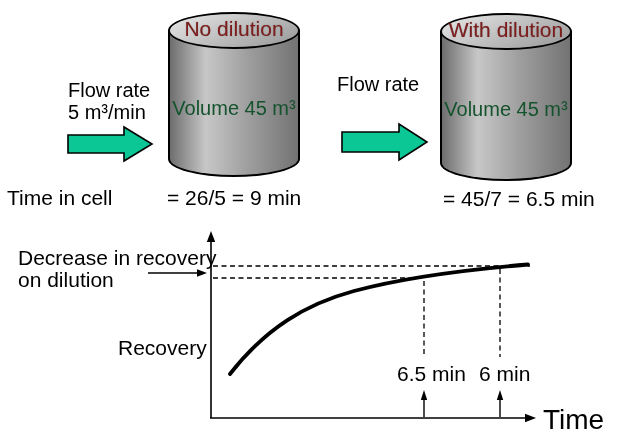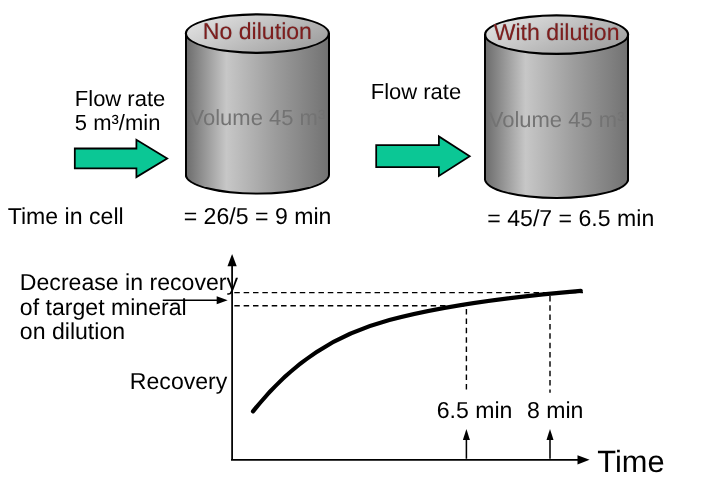--- a/index.html
+++ b/index.html
@@ -20,21 +20,21 @@
     position:absolute;left:0;top:0;width:128px;height:33px;
     background:linear-gradient(155deg,#dcdcdc 15%,#9b9b9b 95%);
     border:2px solid #000;border-radius:50%;
   }
   .cyl-title{
     position:absolute;left:0;top:5px;width:132px;text-align:center;
     color:#7f1d1d;font-size:21px;z-index:4;text-shadow:0 0 1px #777;
   }
   .cyl-volume{
     position:absolute;left:0;top:85px;width:132px;text-align:center;
-    color:#737373;font-size:20px;z-index:4;
+    color:#14532d;font-size:20px;z-index:4;
   }
   .flow-label{font-size:20px;line-height:22px;}
   .eq-label{font-size:21px;}
   .annotation{font-size:21px;line-height:22px;white-space:nowrap;}
 </style>
 </head>
 <body>
 
 <div class="txt flow-label" style="left:68px;top:79px;">
   <div>Flow rate</div>
@@ -44,27 +44,26 @@
 <div class="txt flow-label" style="left:337px;top:73px;">
   <div>Flow rate</div>
 </div>
 
 <div class="txt eq-label" style="left:7px;top:186px;">Time in cell</div>
 <div class="txt eq-label" style="left:167px;top:186px;">= 26/5 = 9 min</div>
 <div class="txt eq-label" style="left:443px;top:187px;">= 45/7 = 6.5 min</div>
 
 <div class="txt annotation" style="left:18px;top:247px;">
   <div>Decrease in recovery</div>
-  <div>of target mineral</div>
   <div>on dilution</div>
 </div>
 
 <div class="txt" style="left:118px;top:336px;font-size:21px;">Recovery</div>
 <div class="txt" style="left:397px;top:362px;font-size:21px;">6.5 min</div>
-<div class="txt" style="left:479px;top:362px;font-size:21px;">8 min</div>
+<div class="txt" style="left:479px;top:362px;font-size:21px;">6 min</div>
 <div class="txt" style="left:543px;top:404px;font-size:28px;text-align:center;">Time</div>
 
 <svg class="chart-svg" width="637" height="448" viewBox="0 0 637 448">
 
   <polygon points="68,135 124,135 124,127 152,144 124,161 124,153 68,153" stroke="#000" stroke-width="1.6" fill="#0bc795"></polygon>
   <polygon points="342,132 399,132 399,124 427,142 399,160 399,152 342,152" stroke="#000" stroke-width="1.6" fill="#0bc795"></polygon>
 
   <path d="M211,418 V240" stroke="#000" stroke-width="1.6" fill="none"></path>
   <polygon points="211,231 206.8,242 215.2,242" fill="#000"></polygon>
   <path d="M210,418 H526" stroke="#000" stroke-width="1.6" fill="none"></path>

